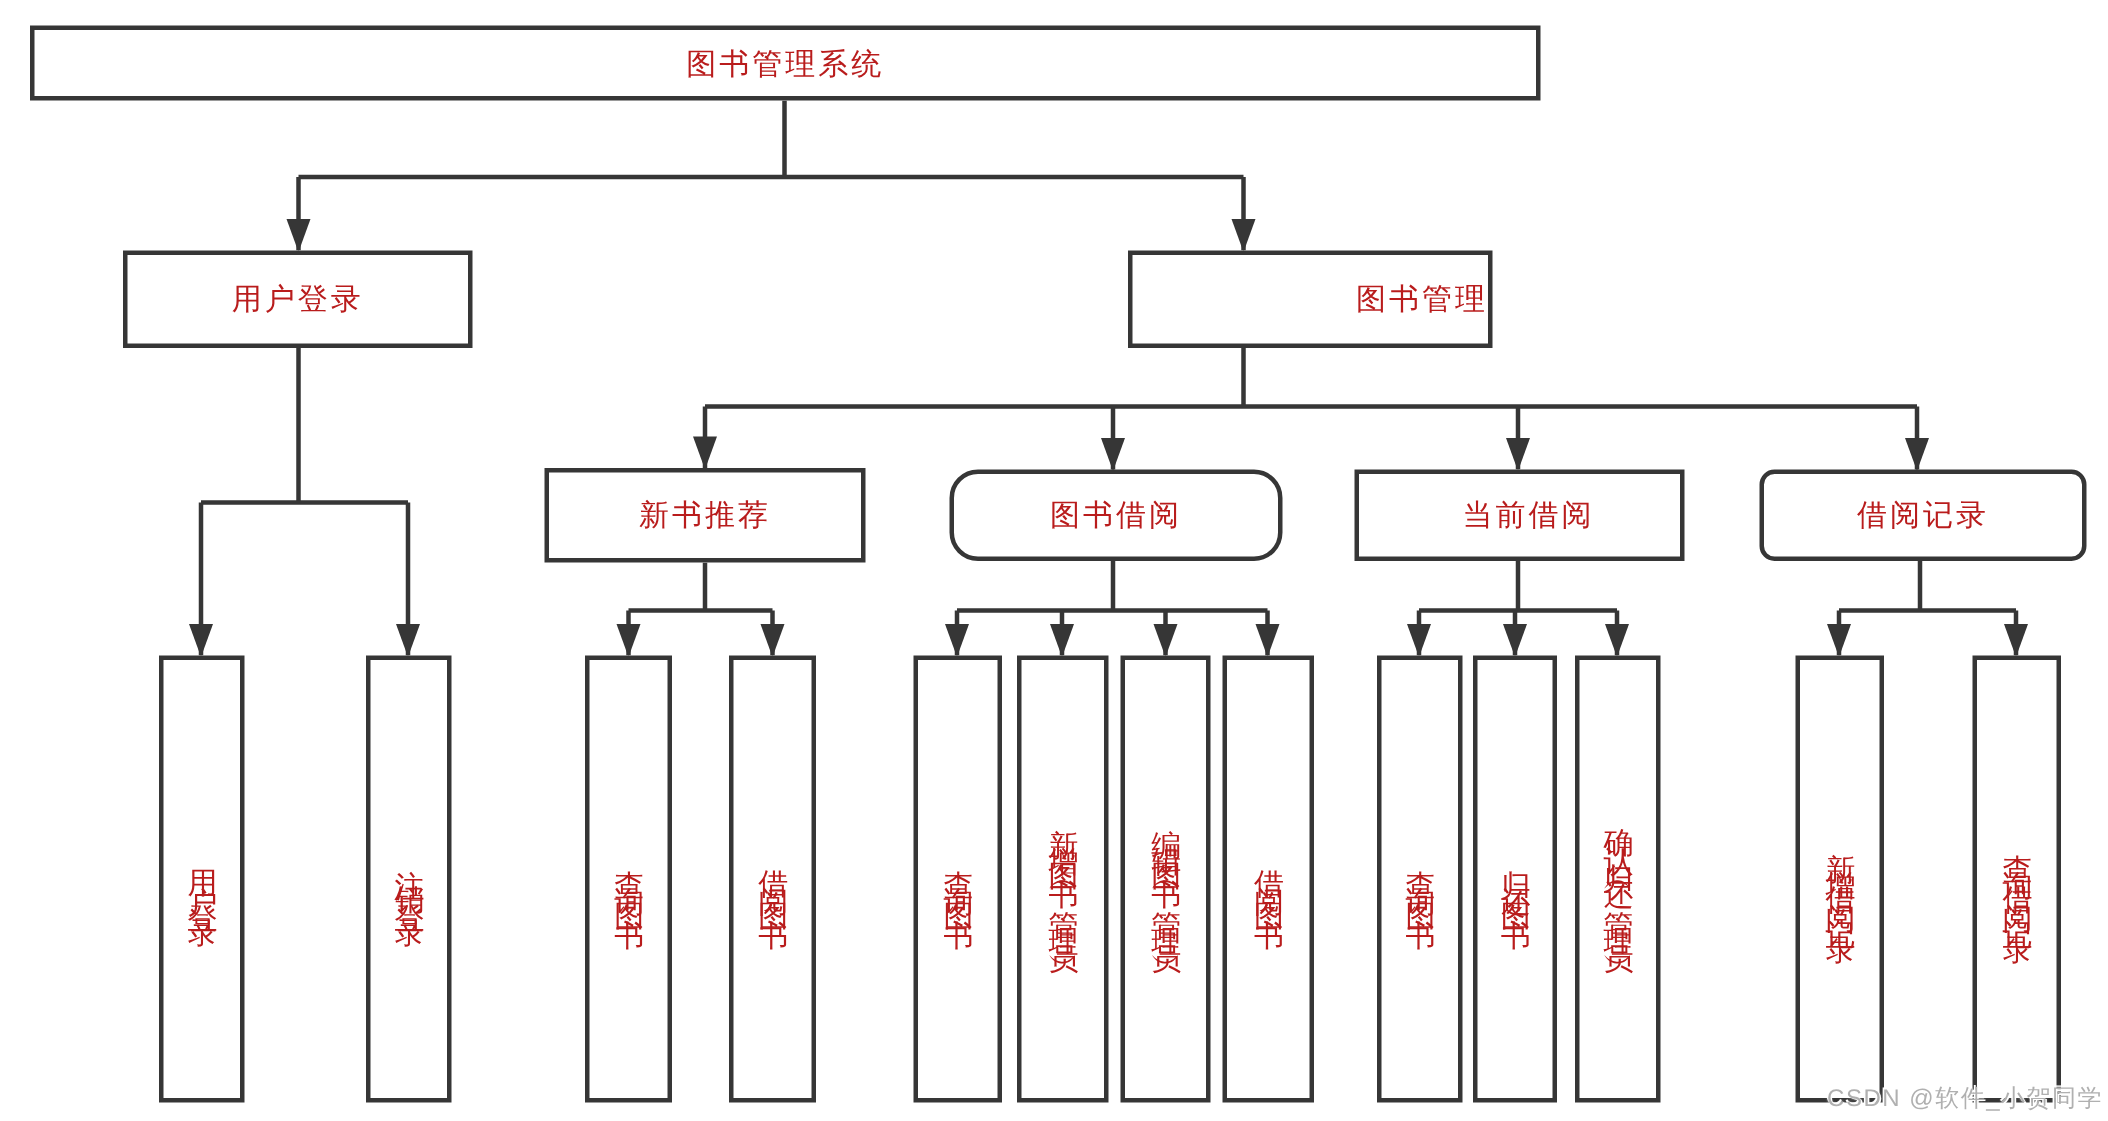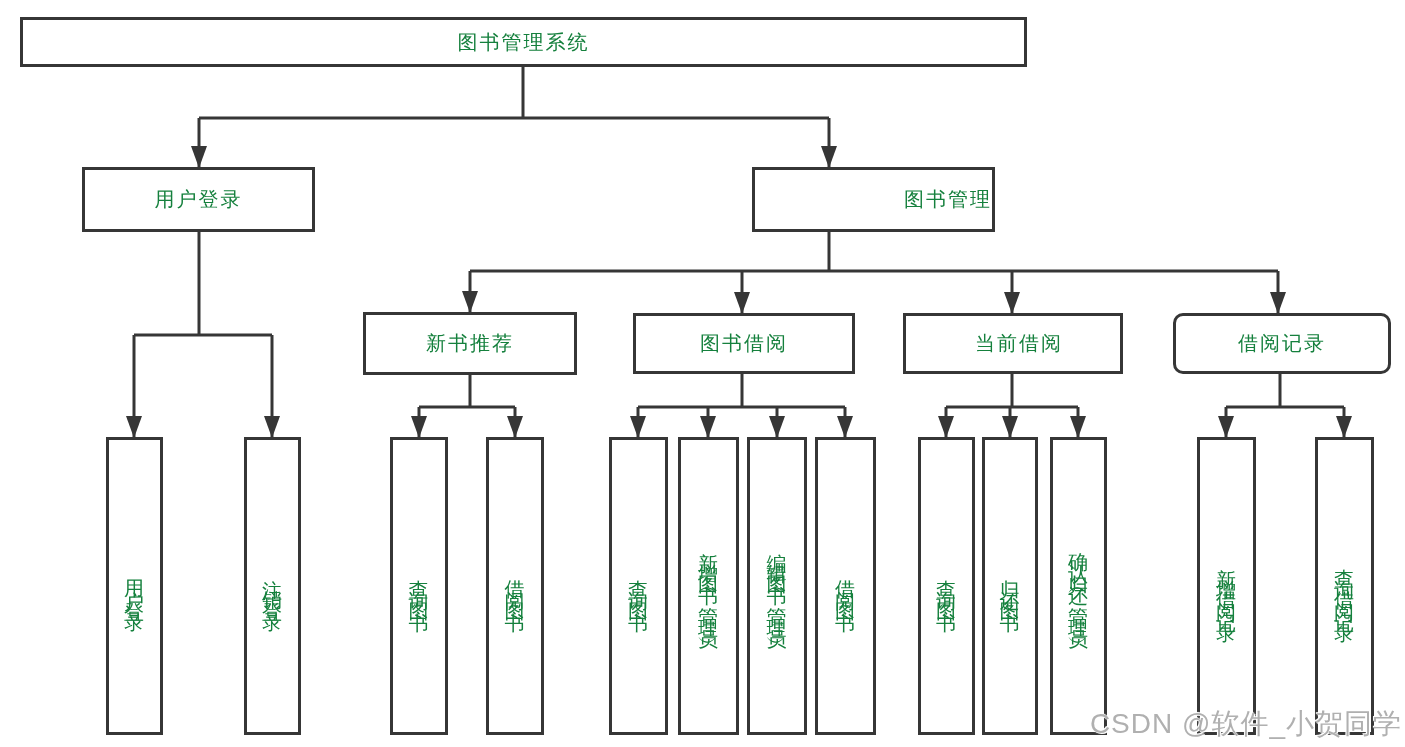--- a/index.html
+++ b/index.html
@@ -17,40 +17,40 @@
     width: 1405px; height: 747px;
   }
   .box {
     position: absolute;
     box-sizing: border-box;
     background: #ffffff;
     border: 3px solid #363636;
     display: flex;
     align-items: center;
     justify-content: center;
-    color: #15803d;
+    color: #b91c1c;
   }
   .h-label {
     font-size: 20px;
     letter-spacing: 2px;
     white-space: nowrap;
   }
   .leaf .v-label {
     writing-mode: vertical-lr;
     text-orientation: mixed;
     font-size: 20px;
     line-height: 1;
     letter-spacing: 11px;
     white-space: nowrap;
   }
   .watermark {
     position: absolute;
     right: 3px;
     bottom: 4px;
-    font-size: 28px;
+    font-size: 16px;
     color: #b0b0b0;
     letter-spacing: 1px;
     text-shadow: 0 0 2px #ffffff, 1px 1px 0 #ffffff, -1px -1px 0 #ffffff;
     white-space: nowrap;
   }
 </style>
 </head>
 <body>
 
 <div class="canvas">
@@ -117,21 +117,21 @@
   <div class="box" style="left:82px; top:167px; width:233px; height:65px;">
     <span class="h-label">用户登录</span>
   </div>
   <div class="box" style="left:752px; top:167px; width:243px; height:65px;justify-content:flex-end;">
     <span class="h-label">图书管理</span>
   </div>
 
   <div class="box" style="left:363px; top:312px; width:214px; height:63px;">
     <span class="h-label">新书推荐</span>
   </div>
-  <div class="box" style="left:633px; top:313px; width:222px; height:61px;">
+  <div class="box" style="left:633px; top:313px; width:222px; height:61px;border-radius:19px;">
     <span class="h-label">图书借阅</span>
   </div>
   <div class="box" style="left:903px; top:313px; width:220px; height:61px;padding-left:12px;">
     <span class="h-label">当前借阅</span>
   </div>
   <div class="box" style="left:1173px; top:313px; width:218px; height:61px;border-radius:10px;">
     <span class="h-label">借阅记录</span>
   </div>
 
   <div class="box leaf" style="left:106px; top:437px; width:57px; height:298px;">

